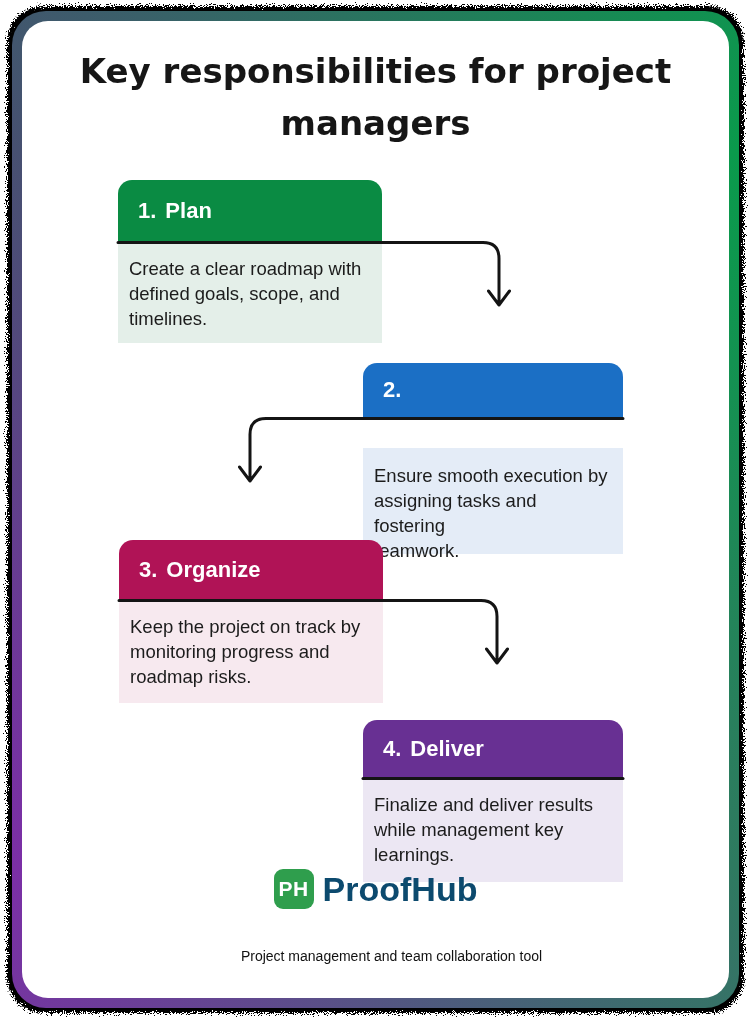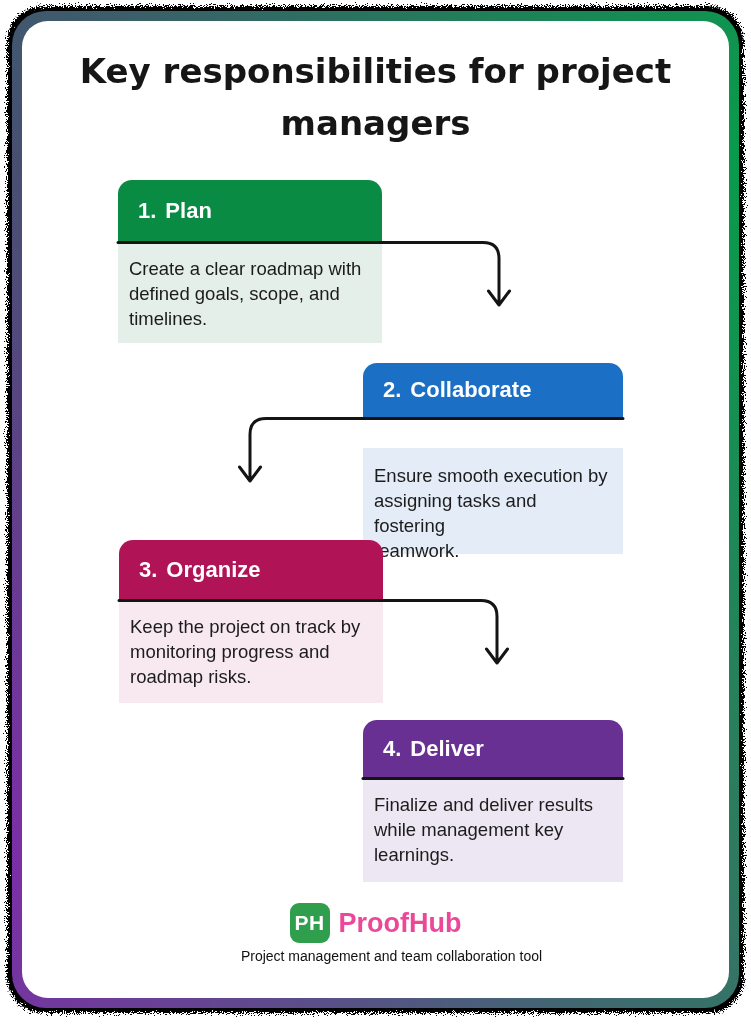--- a/index.html
+++ b/index.html
@@ -72,43 +72,43 @@
 
   .arrows-svg {
     position: absolute;
     left: 0; top: 0;
     z-index: 3;
     pointer-events: none;
   }
 
   .footer {
     position: absolute;
-    left: 0; top: 903px;
+    left: 0; top: 869px;
     width: 100%;
     display: flex;
     justify-content: center;
     align-items: center;
     gap: 9px;
     z-index: 2;
   }
   .logo-square {
     width: 40px; height: 40px;
     border-radius: 9px;
     display: flex;
     align-items: center;
     justify-content: center;
     color: #ffffff;
     font-weight: 700;
     font-size: 21px;
     letter-spacing: 0.5px;
   }
   .brand-name {
-    font-size: 27px;
+    font-size: 34px;
     font-weight: 700;
-    color: #ec4899;
+    color: #0c4a6e;
   }
   .tagline {
     position: absolute;
     left: 16px; top: 948px;
     width: 100%;
     text-align: center;
     font-size: 14px;
     color: #111111;
     z-index: 2;
   }
@@ -141,21 +141,20 @@
       <span class="step-name">Plan</span>
     </div>
     <div class="card-body" style="height: 102px; background-color: rgb(228, 239, 233);">Create a clear roadmap with
 defined goals, scope, and
 timelines.</div>
   </div>
 
   <div class="card" style="left:363px; top:363px; width:260px;">
     <div class="card-header" style="height: 54px; background-color: rgb(27, 111, 197);">
       <span class="step-number">2.</span>
-      <span class="step-name">Collaborate</span>
     </div>
     <div class="card-body" style="height: 106px; background-color: rgb(228, 236, 247); margin-top: 31px;">Ensure smooth execution by
 assigning tasks and fostering
 teamwork.</div>
   </div>
 
   <div class="card" style="left:119px; top:540px; width:264px;">
     <div class="card-header" style="height: 59px; background-color: rgb(176, 19, 86);">
       <span class="step-number">3.</span>
       <span class="step-name">Organize</span>

